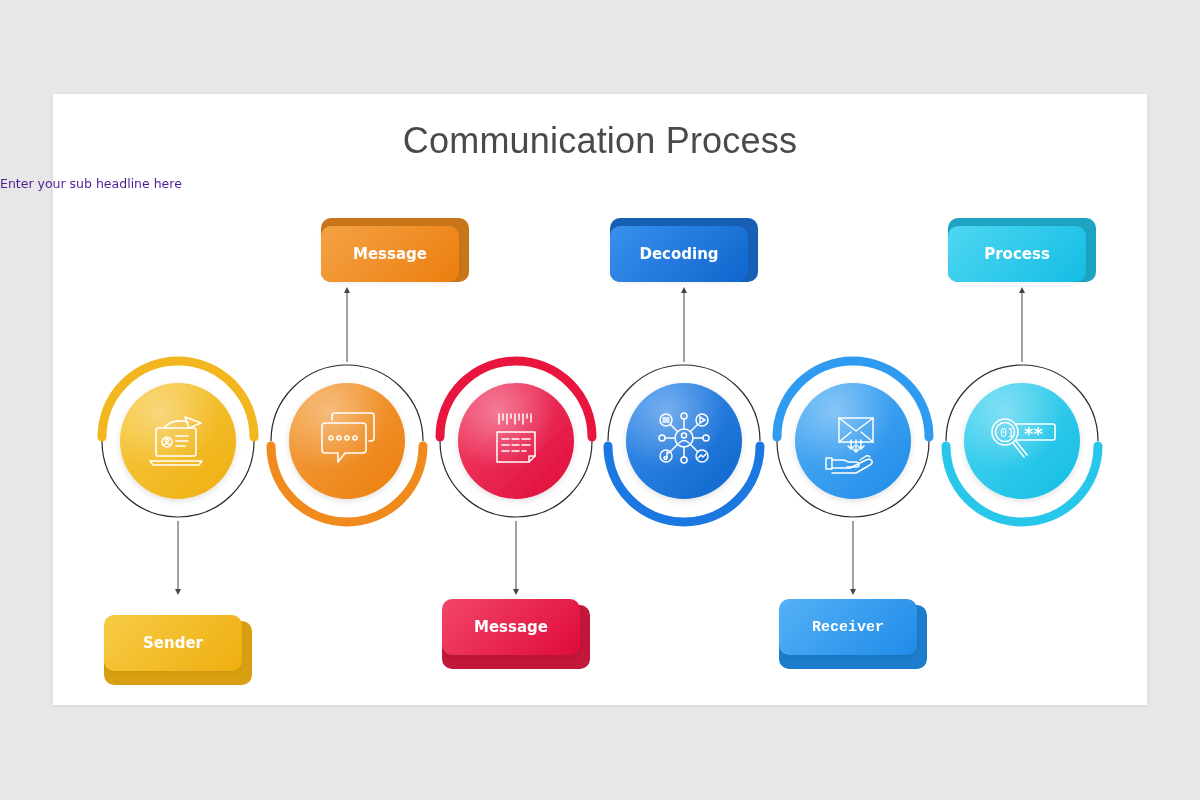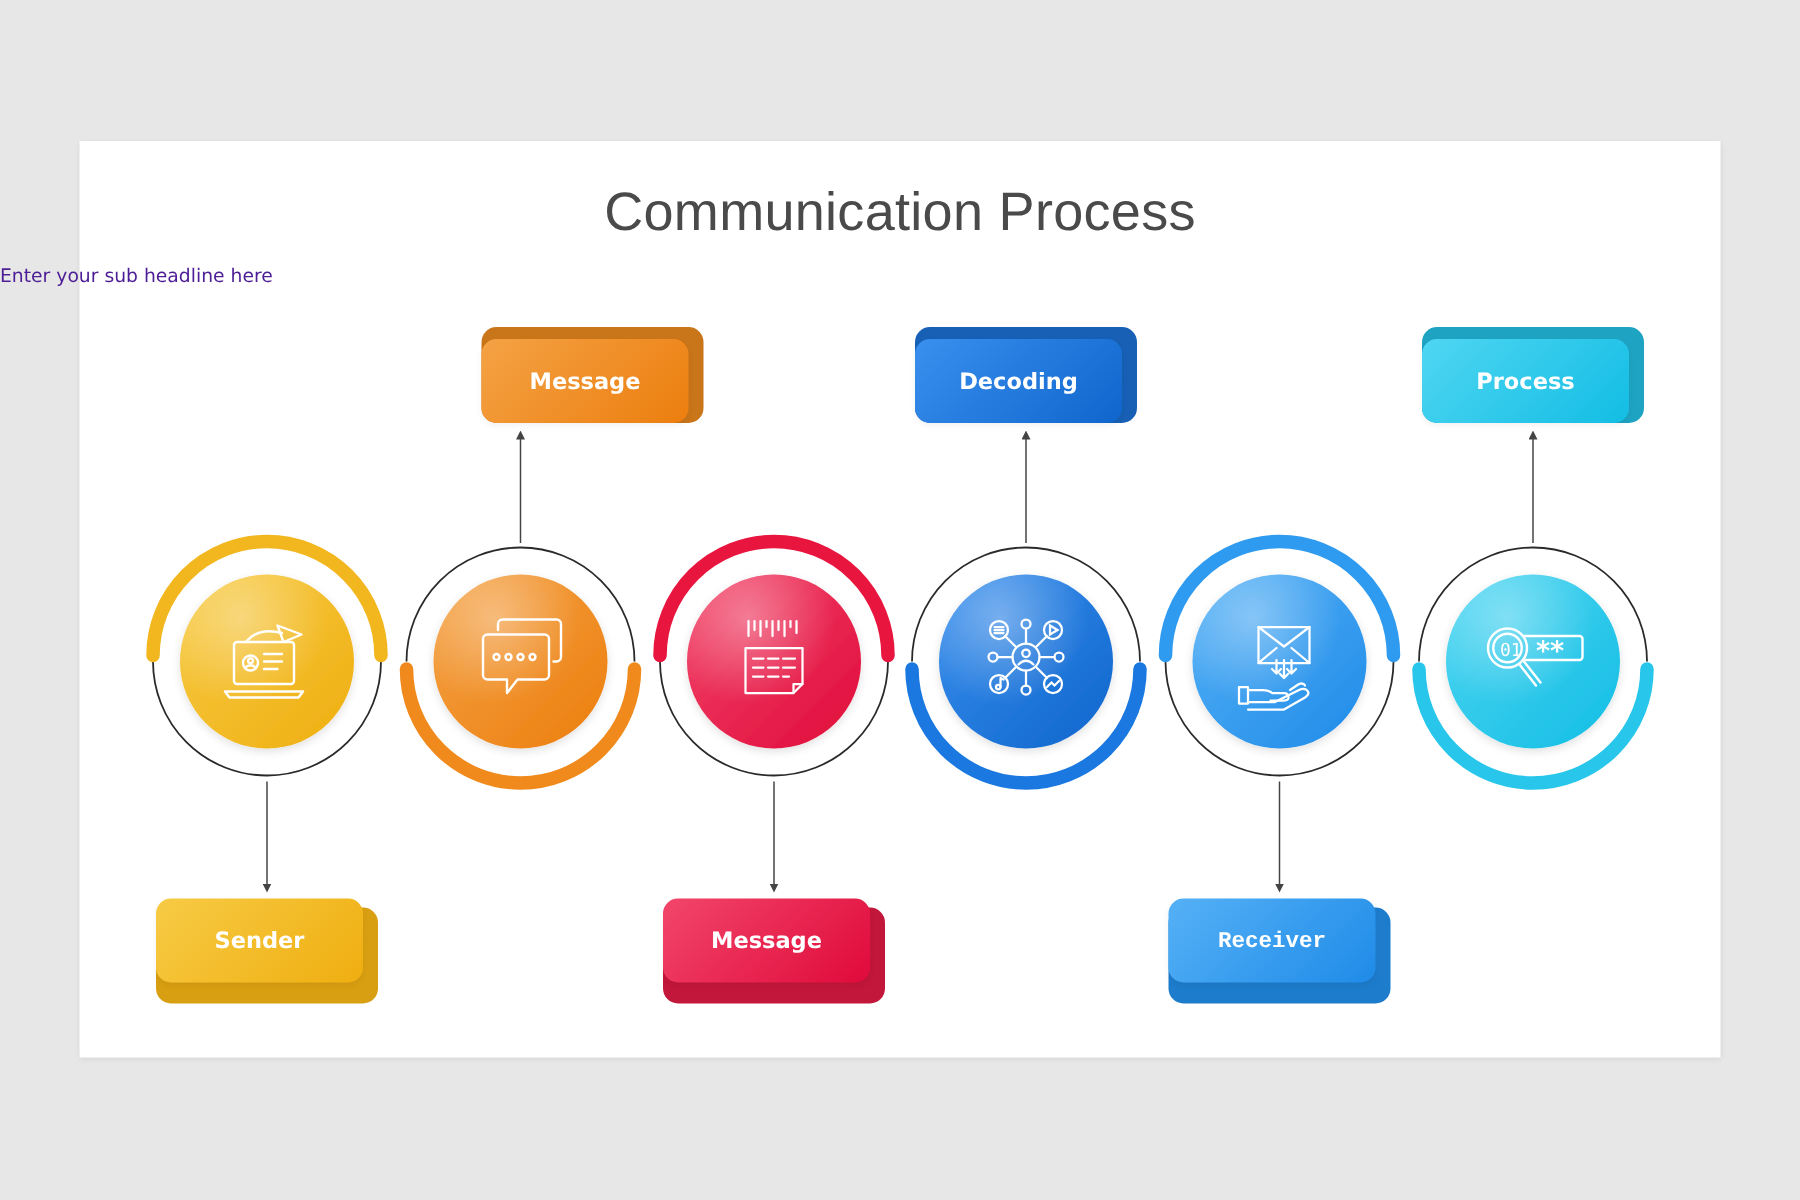--- a/index.html
+++ b/index.html
@@ -227,21 +227,21 @@
       <line x1="1013" y1="443" x2="1024" y2="457"></line>
       <line x1="1016" y1="441" x2="1027" y2="455"></line>
       <path d="M1016 424 h37 a2 2 0 0 1 2 2 v12 a2 2 0 0 1 -2 2 h-36"></path>
       <text x="1000" y="437" font-family="DejaVu Sans Mono, monospace" font-size="12" fill="#fff" stroke="none">01</text>
       <text x="1024" y="440" font-family="DejaVu Sans, sans-serif" font-size="18" font-weight="bold" fill="#fff" stroke="none">**</text>
     </g>
     <line x1="1022" y1="362" x2="1022" y2="290" stroke="#444" stroke-width="1" marker-end="url(#arrowhead)"></line>
   </g>
 </svg>
 
-<div class="label-box down" style="left:104px; top:599px;text-align:right;">
+<div class="label-box down" style="left:104px; top:615px;text-align:right;">
   <div class="back" style="background:#d99f12;"></div>
   <div class="front" style="background:linear-gradient(135deg,#f7cb45,#efae10);">Sender</div>
 </div>
 
 <div class="label-box up" style="left:273px; top:218px;margin-left:48px;">
   <div class="back" style="background:#c97519;"></div>
   <div class="front" style="background:linear-gradient(135deg,#f4a245,#ec7e0e);">Message</div>
 </div>
 
 <div class="label-box down" style="left:442px; top:599px;">

